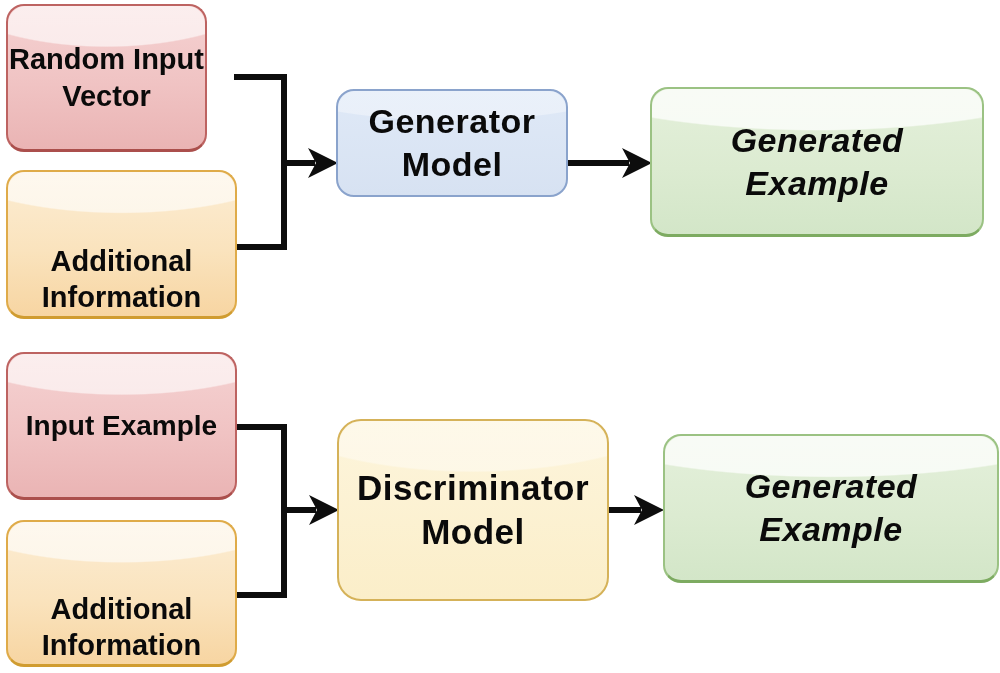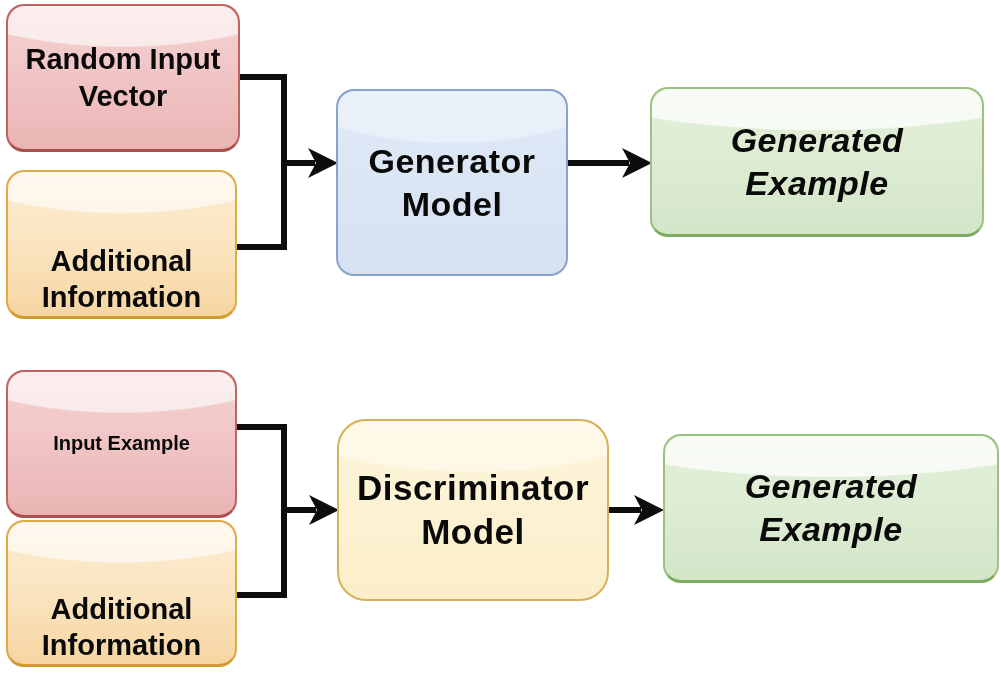--- a/index.html
+++ b/index.html
@@ -95,27 +95,27 @@
     background: linear-gradient(180deg, #e4f0db 0%, #dcebd1 55%, #d3e6c8 100%);
     border: 2px solid #9bc283;
     border-bottom: 3px solid #7dab61;
     font-style: italic;
   }
   .green::before {
     background: radial-gradient(ellipse 150% 92% at 50% -30%,
                 rgba(255,255,255,0.75) 0 63%, rgba(255,255,255,0) 64%);
   }
   
-  .n-random        { left: 6px;   top: 4px;   width: 234px; height: 148px; font-size: 29px; }
+  .n-random        { left: 6px;   top: 4px;   width: 201px; height: 148px; font-size: 29px; }
   .n-addinfo-top   { left: 6px;   top: 170px; width: 231px; height: 149px; font-size: 29px; }
-  .n-generator     { left: 336px; top: 89px;  width: 232px; height: 187px; font-size: 34px; letter-spacing: 0.5px; }
+  .n-generator     { left: 336px; top: 89px;  width: 232px; height: 108px; font-size: 34px; letter-spacing: 0.5px; }
   .n-generated-top { left: 650px; top: 87px;  width: 334px; height: 150px; font-size: 34px; letter-spacing: 0.5px; }
-  .n-inputex       { left: 6px;   top: 370px; width: 231px; height: 148px; font-size: 20px; }
+  .n-inputex       { left: 6px;   top: 352px; width: 231px; height: 148px; font-size: 28px; }
   .n-addinfo-bot   { left: 6px;   top: 520px; width: 231px; height: 147px; font-size: 29px; }
-  .n-discriminator { left: 337px; top: 419px; width: 272px; height: 182px; font-size: 35px; letter-spacing: 0.5px; border-radius: 29px; }
+  .n-discriminator { left: 337px; top: 419px; width: 272px; height: 182px; font-size: 35px; letter-spacing: 0.5px; }
   .n-generated-bot { left: 663px; top: 434px; width: 336px; height: 149px; font-size: 34px; letter-spacing: 0.5px; }
 </style>
 </head>
 <body>
 
 <div class="canvas">
 
   <svg class="connectors" viewBox="0 0 1000 673" xmlns="http://www.w3.org/2000/svg">
     <g>
       <polyline class="wire" points="234,77 284,77 284,247 234,247"></polyline>

